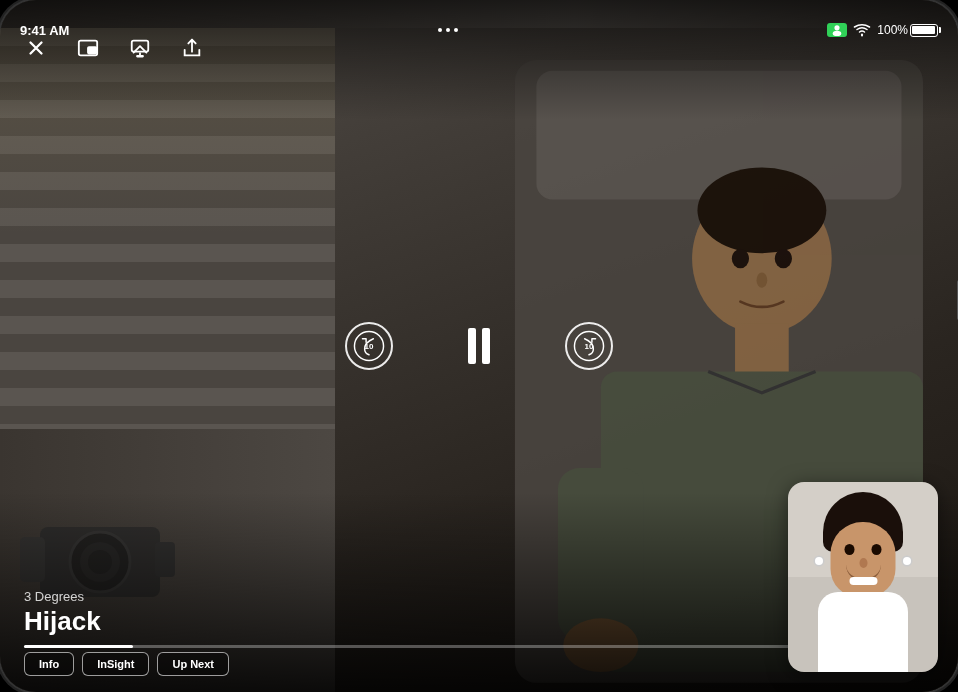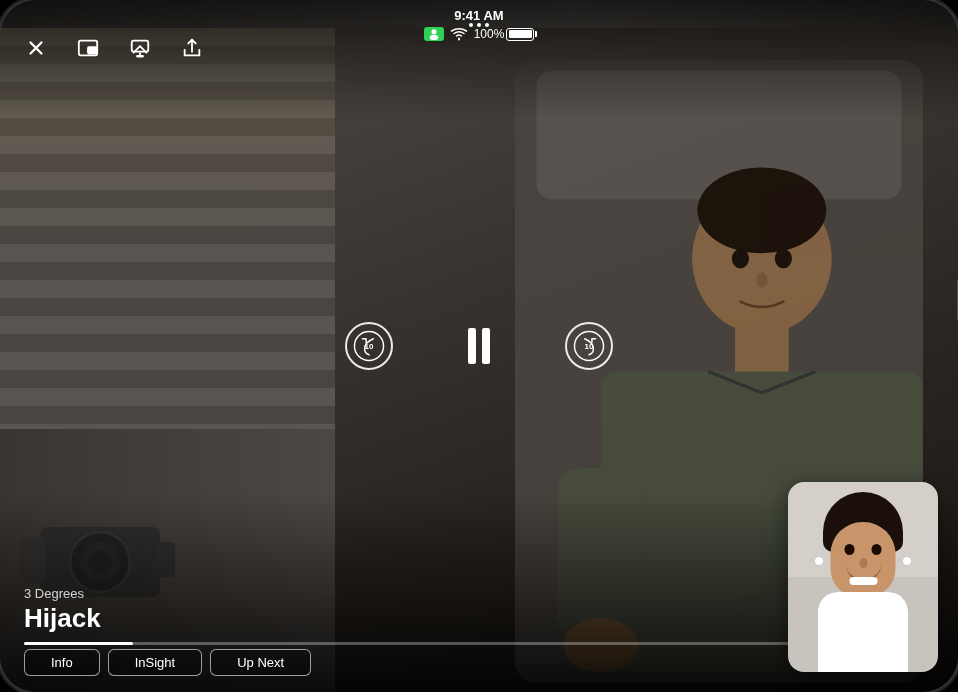--- a/index.html
+++ b/index.html
@@ -21,30 +21,29 @@
       background: #1a1a1a;
       border-radius: 36px;
       overflow: hidden;
       position: relative;
       box-shadow: 0 0 0 2px #333, 0 0 0 4px #222;
     }
 
     
     .status-bar {
       position: absolute;
-      top: 0;
+      top: 16px;
       left: 0;
       right: 0;
       height: 28px;
       display: flex;
       align-items: center;
       justify-content: space-between;
       padding: 8px 20px;
       z-index: 100;
-      flex-direction: column;
     }
 
     .status-time {
       font-size: 13px;
       font-weight: 600;
       color: #fff;
     }
 
     .status-center {
       display: flex;
@@ -362,26 +361,26 @@
       color: rgba(255,255,255,0.7);
       margin-bottom: 12px;
     }
 
     .bottom-buttons {
       display: flex;
       gap: 8px;
     }
 
     .bottom-btn {
-      padding: 5px 26px;
+      padding: 5px 14px;
       border: 1.5px solid rgba(255,255,255,0.6);
       border-radius: 6px;
       color: #fff;
-      font-size: 13px;
-      font-weight: 400;
+      font-size: 11px;
+      font-weight: 700;
       background: rgba(0,0,0,0.3);
       cursor: pointer;
       display: flex;
       align-items: center;
     }
 
     
     .facetime-pip {
       position: absolute;
       bottom: 20px;

